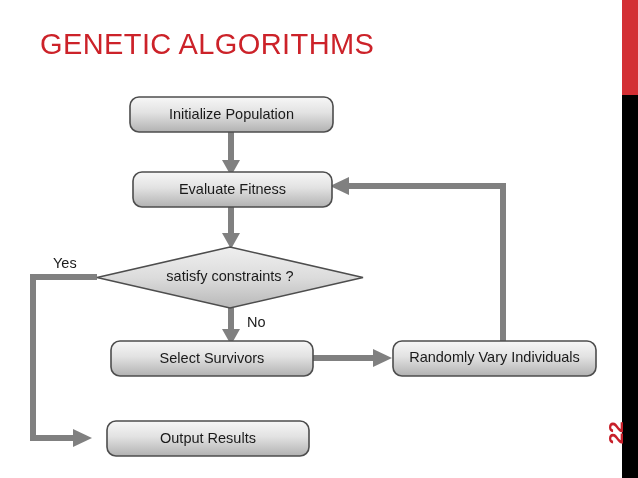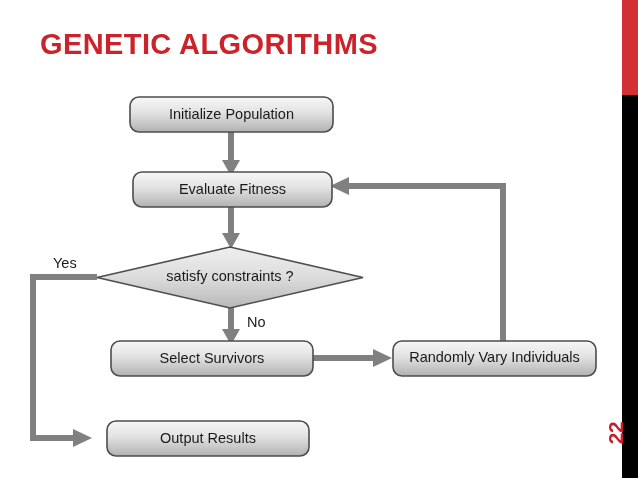--- a/index.html
+++ b/index.html
@@ -51,21 +51,21 @@
     align-items: center;
     justify-content: center;
   }
   
   .slide-title {
     position: absolute;
     left: 40px;
     top: 28px;
     color: #cc2229;
     font-size: 29px;
-    font-weight: bold;
+    font-weight: normal;
     letter-spacing: 0.4px;
     font-family: "Liberation Sans", sans-serif;
     text-transform: uppercase;
     white-space: nowrap;
   }
   
   #flow {
     position: absolute;
     left: 0;
     top: 0;

